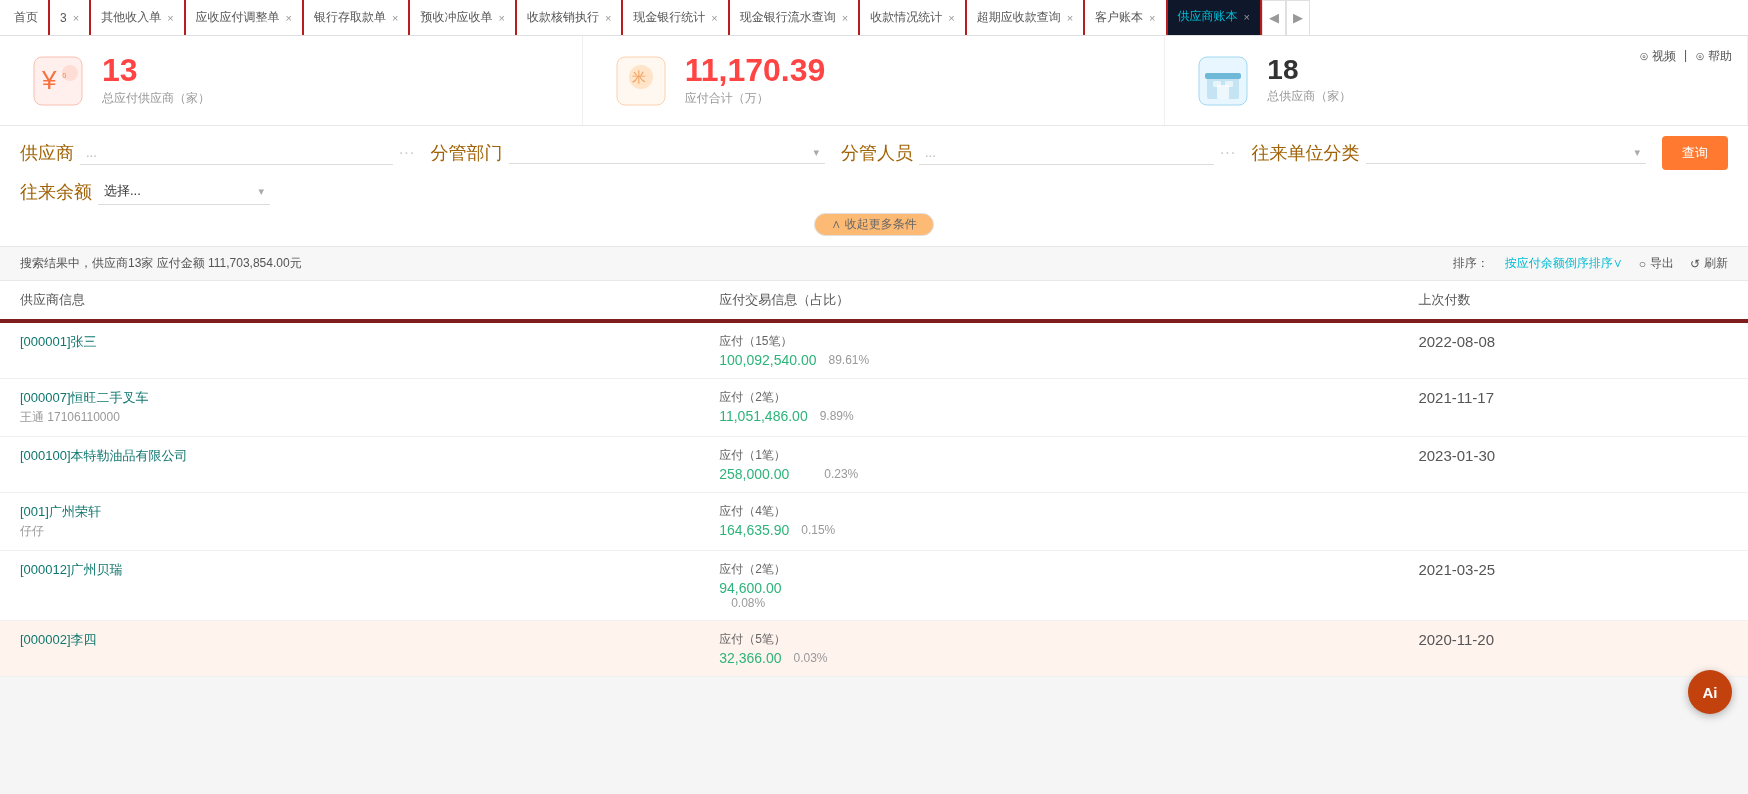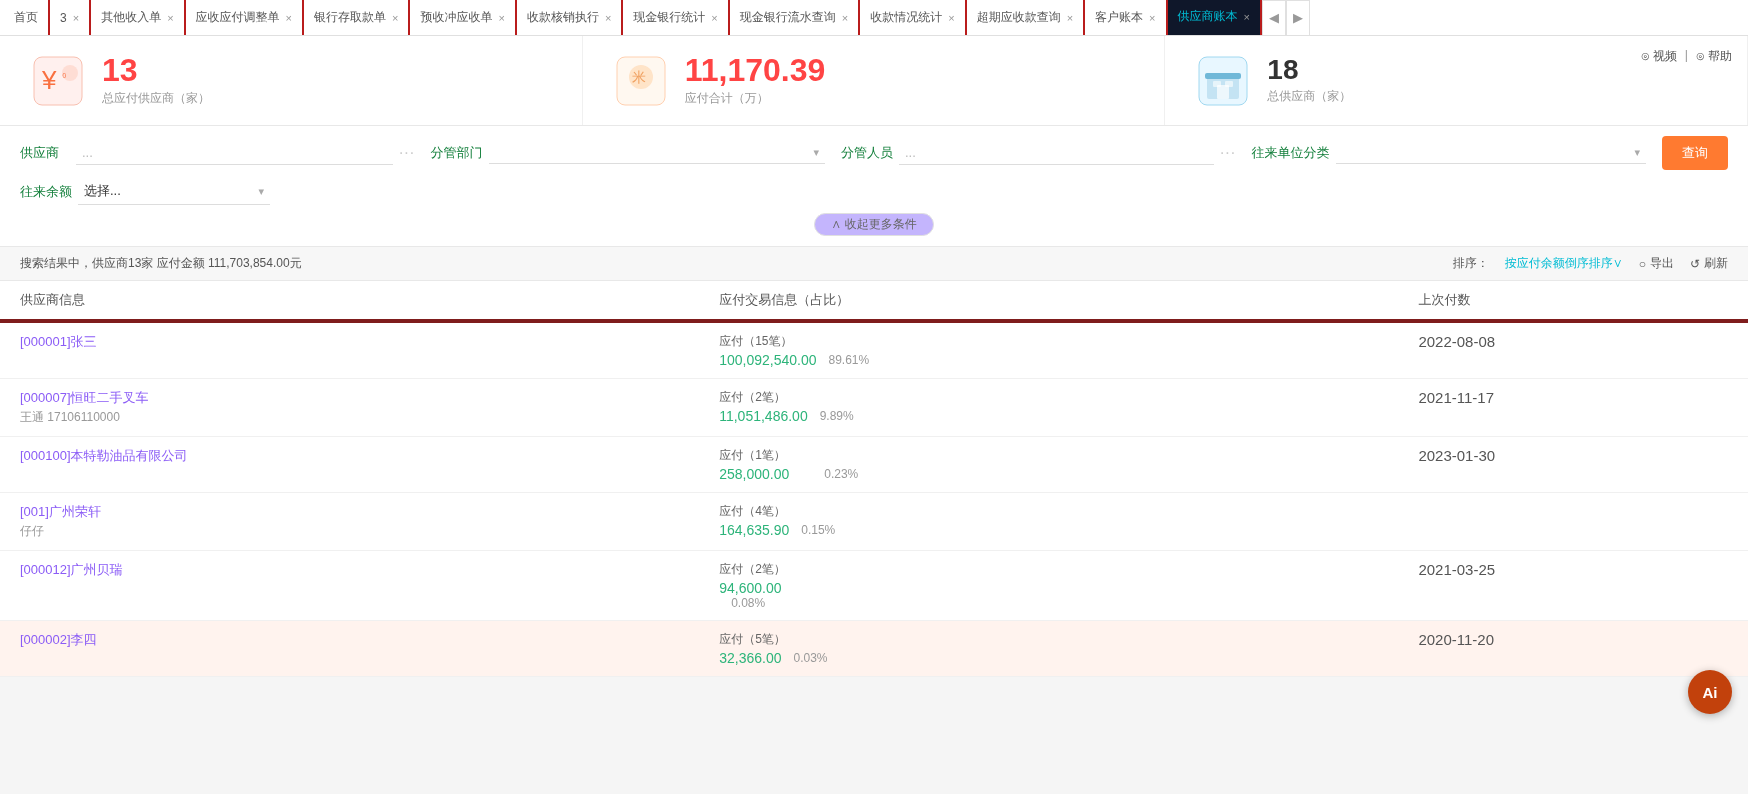--- a/index.html
+++ b/index.html
@@ -61,42 +61,42 @@
     .summary-text .label { font-size: 12px; color: #999; margin-top: 4px; }
     .summary-help {
       position: absolute;
       right: 16px;
       top: 12px;
       font-size: 12px;
       color: #666;
       display: flex;
       gap: 8px;
     }
-    .summary-help span { cursor: pointer; color: #555; font-family: Liberation Serif, serif; }
+    .summary-help span { cursor: pointer; color: #555; }
 
     
     .filter-area {
       background: #fff;
       padding: 10px 20px;
       border-bottom: 1px solid #e8e8e8;
     }
     .filter-row {
       display: flex;
       align-items: center;
       gap: 16px;
       margin-bottom: 8px;
     }
     .filter-row:last-child { margin-bottom: 0; }
     .filter-item {
       display: flex;
       align-items: center;
       gap: 6px;
       flex: 1;
     }
-    .filter-item label { color: #15803d; white-space: nowrap; font-size: 13px; min-width: 50px; }
+    .filter-item label { color: #a16207; white-space: nowrap; font-size: 18px; min-width: 50px; }
     .filter-input {
       flex: 1;
       border: none;
       border-bottom: 1px solid #ddd;
       padding: 4px 6px;
       font-size: 13px;
       outline: none;
       color: #333;
       background: transparent;
       min-width: 80px;
@@ -128,21 +128,21 @@
       font-size: 13px;
       cursor: pointer;
       white-space: nowrap;
     }
     .collapse-bar {
       display: flex;
       justify-content: center;
       margin-top: 6px;
     }
     .collapse-btn {
-      background: #c4b5fd;
+      background: #fdba74;
       border: 1px solid #e0e0e0;
       border-radius: 12px;
       padding: 2px 16px;
       font-size: 12px;
       color: #666;
       cursor: pointer;
       display: flex;
       align-items: center;
       gap: 4px;
     }
@@ -188,21 +188,21 @@
       border-bottom: 4px solid #7f1d1d;
       font-size: 13px;
     }
     .data-table td {
       padding: 10px 20px;
       border-bottom: 1px solid #f0f0f0;
       vertical-align: top;
     }
     .data-table tr.highlighted td { background: #fff3ee; }
     .supplier-link {
-      color: #8b5cf6;
+      color: #0f766e;
       text-decoration: none;
       cursor: pointer;
       display: inline-block;
       margin-bottom: 2px;
     }
     .supplier-sub { color: #999; font-size: 12px; }
     .amount-link {
       color: #2db47a;
       cursor: pointer;
       font-size: 14px;

